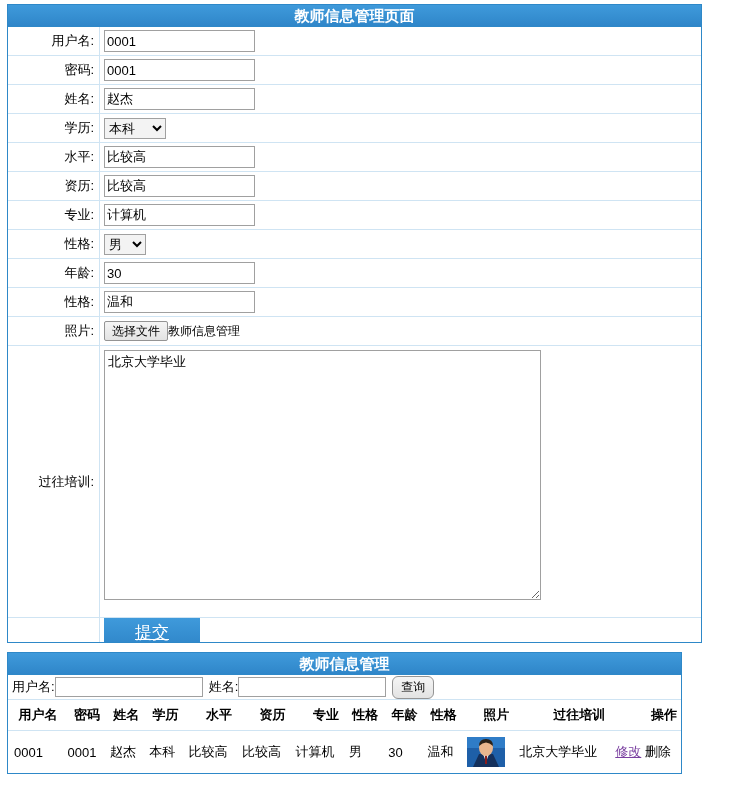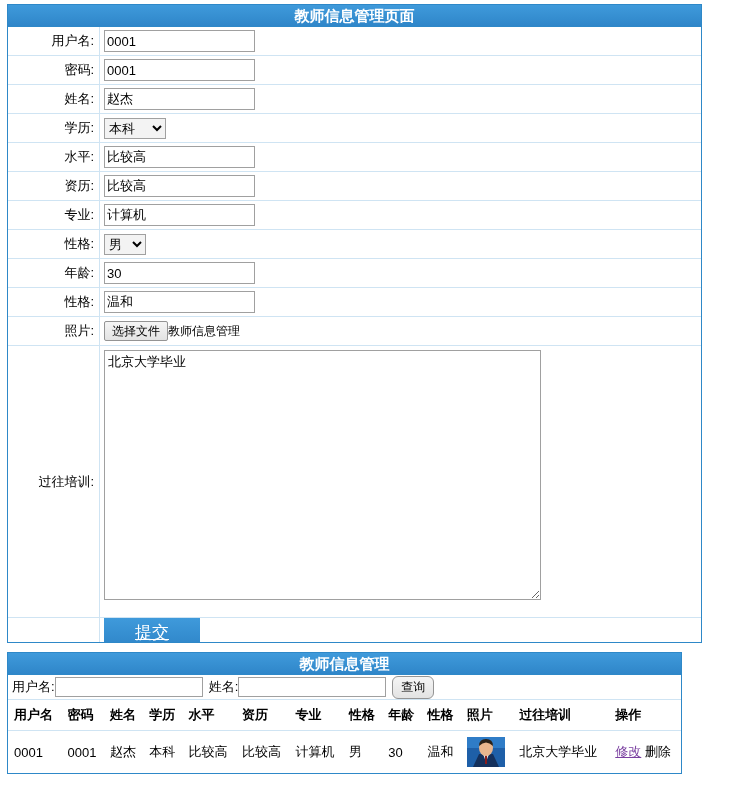--- a/index.html
+++ b/index.html
@@ -191,21 +191,21 @@
     padding: 2px 8px;
     color: #000;
     cursor: pointer;
   }
   table.grid {
     width: 100%;
     border-collapse: collapse;
     font-size: 13px;
   }
   table.grid th {
-    text-align: left;
+    text-align: right;
     font-weight: bold;
     padding: 6px 4px 6px 6px;
     border-bottom: 1px solid #cfe4f3;
     white-space: nowrap;
   }
   table.grid td {
     text-align: left;
     padding: 6px 4px 6px 6px;
     vertical-align: middle;
     white-space: nowrap;

